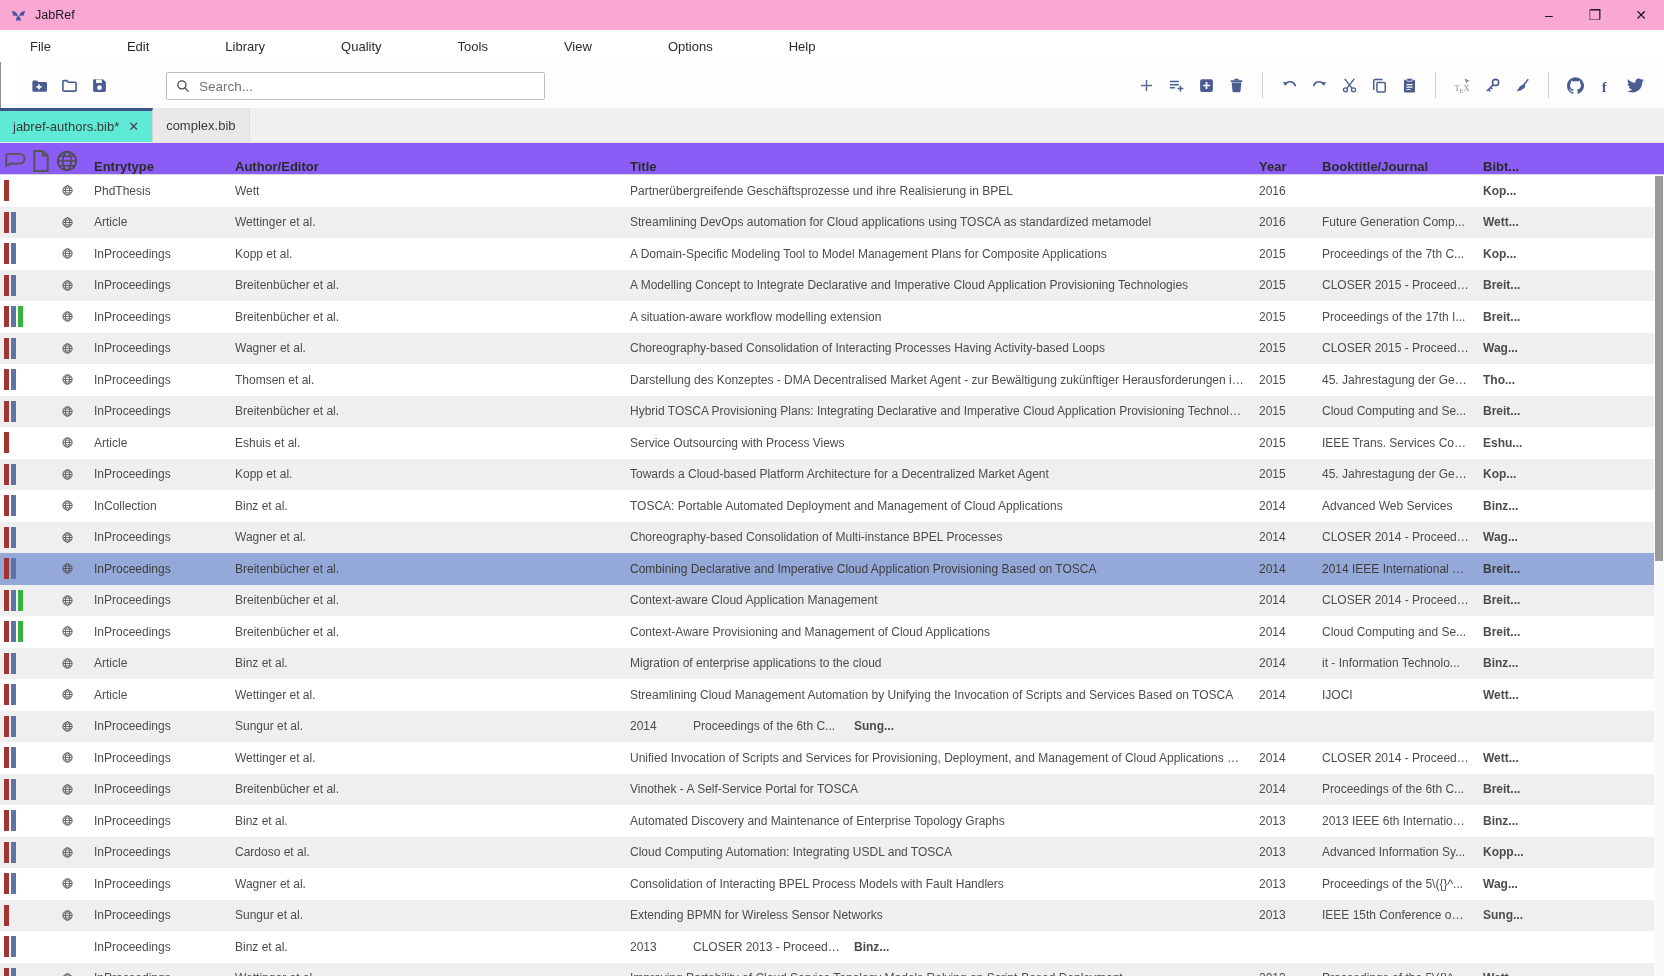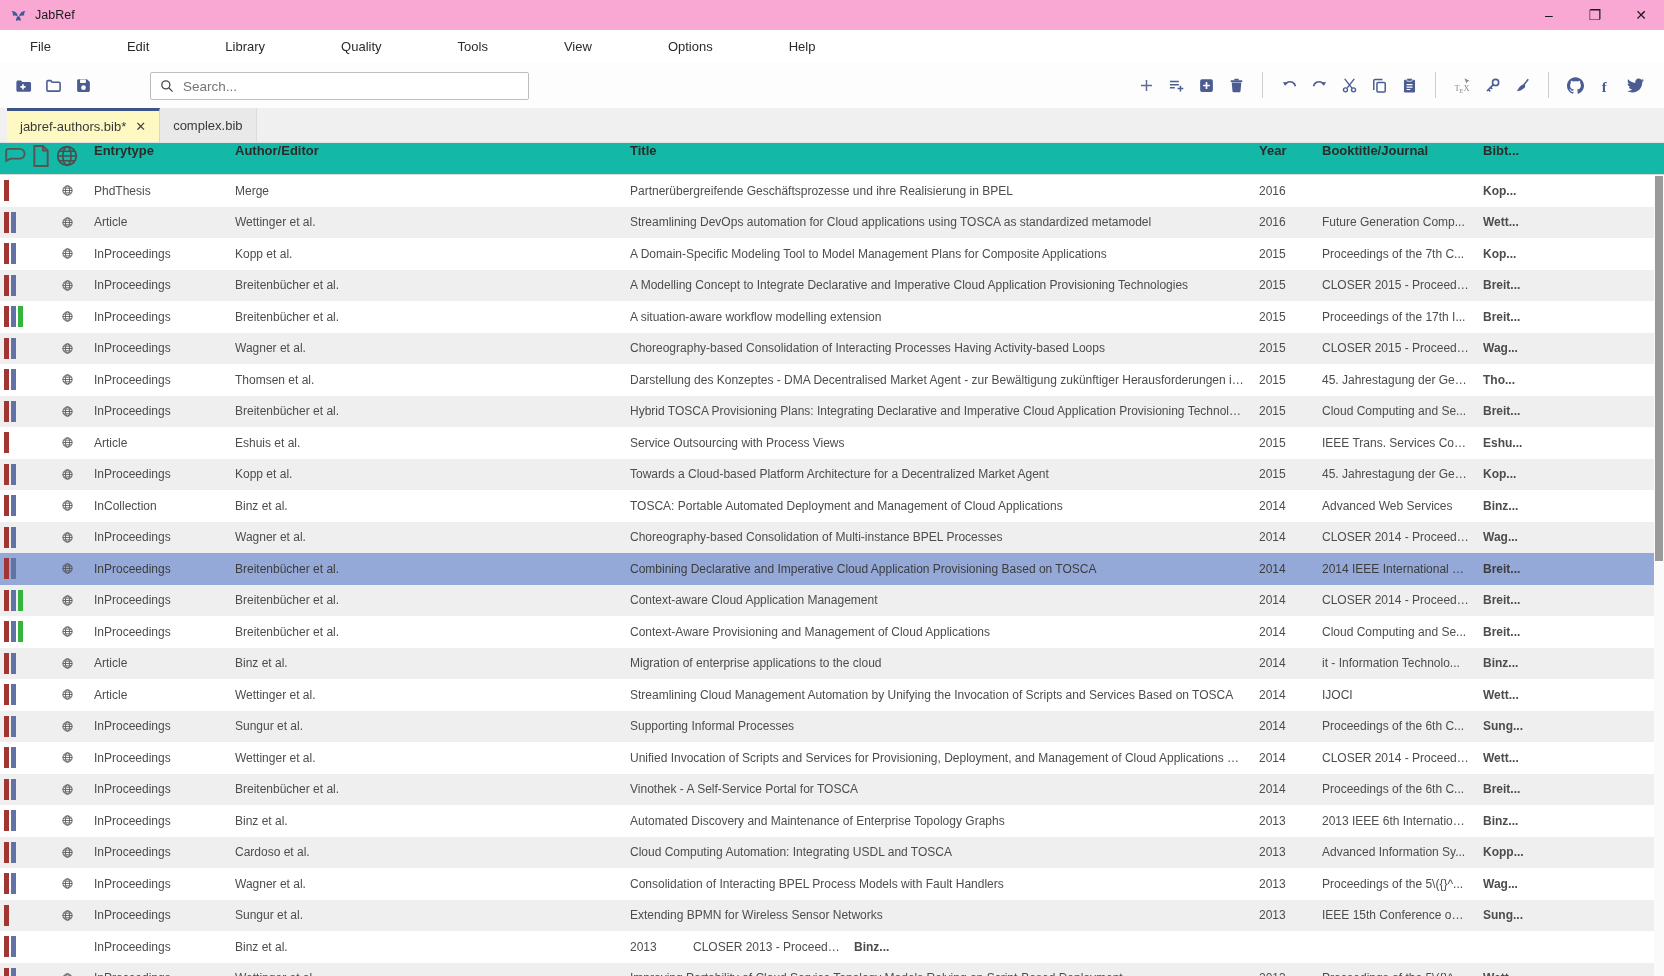--- a/index.html
+++ b/index.html
@@ -10,41 +10,41 @@
   .titlebar{height:30px;display:flex;align-items:center;background:#f9a8d4;position:relative;}
   .titlebar .logo{margin-left:10px;width:17px;height:17px;}
   .titlebar .title{margin-left:8px;font-size:12.5px;color:#1a1a1a;}
   .win-controls{position:absolute;right:0;top:0;height:30px;display:flex;}
   .win-btn{width:46px;height:30px;display:flex;align-items:center;justify-content:center;
            font-size:14px;color:#1a1a1a;cursor:default;}
   
   .menubar{height:32px;display:flex;align-items:center;padding-left:16px;background:#fff;gap:48px;}
   .menu-item{padding:5px 14px;font-size:13px;color:#2b2b2b;}
   
-  .toolbar{height:46px;display:flex;align-items:center;background:#fdfdfd;position:relative;}
+  .toolbar{height:46px;display:flex;align-items:center;background:#fdfdfd;position:relative;margin-left:16px;}
   .tb-left{display:flex;align-items:center;margin-left:8px;}
   .tb-icon{width:30px;height:30px;display:flex;align-items:center;justify-content:center;}
   .tb-icon svg{width:17px;height:17px;}
   .searchbox{position:absolute;left:150px;top:10px;width:377px;height:26px;background:#fff;
              border:1px solid #bdbdbd;border-radius:2px;display:flex;align-items:center;}
   .searchbox svg{width:14px;height:14px;margin:0 7px 0 9px;}
   .searchbox input{border:none;outline:none;flex:1;font-size:13.5px;font-family:"Liberation Sans",sans-serif;
                    color:#333;background:transparent;}
   .searchbox input::placeholder{color:#757575;}
   .tb-right{position:absolute;right:14px;top:8px;display:flex;align-items:center;}
   .tb-group{display:flex;align-items:center;}
   .tb-sep{width:1px;height:26px;background:#cfcfcf;margin:0 11px;}
   
   .tabstrip{height:34px;background:#f0f0f0;display:flex;align-items:stretch;border-bottom:1px solid #e3e3e3;}
   .tab{display:flex;align-items:center;padding:0 13px;font-size:13px;color:#3a3a3a;
        background:#e9e9e9;border-right:1px solid #dcdcdc;}
-  .tab.active{background:#fef9c3;border-top:3px solid #3d5488;border-right:1px solid #d6d6d6;margin-left:7px;}
+  .tab.active{background:#5eead4;border-top:3px solid #3d5488;border-right:1px solid #d6d6d6;}
   .tab .close{margin-left:9px;font-size:13px;color:#444;}
   
-  .thead{height:32px;display:flex;align-items:flex-start;background:#14b8a6;
+  .thead{height:32px;display:flex;align-items:flex-end;background:#8b5cf6;
          border-bottom:1px solid #d9d9d9;padding-left:2px;box-sizing:border-box;}
   .col{box-sizing:border-box;overflow:hidden;white-space:nowrap;text-overflow:ellipsis;flex:0 0 auto;}
   .col-ic{width:26px;display:flex;align-items:center;justify-content:center;}
   .col-entry{width:141px;padding-left:14px;}
   .col-author{width:395px;padding-left:14px;}
   .col-title{width:629px;padding-left:14px;}
   .col-year{width:63px;padding-left:14px;}
   .col-book{width:161px;padding-left:14px;}
   .col-bib{flex:1 1 auto;padding-left:14px;font-weight:bold;}
   .thead .col{font-weight:bold;font-size:13px;color:#2b2b2b;}
@@ -273,21 +273,21 @@
         <span class="col col-ic"></span>
         <span class="col col-ic"></span>
         <span class="col col-ic">
           <svg viewBox="0 0 16 16">
             <circle cx="8" cy="8" r="5.7" fill="none" stroke="#4d4d4d" stroke-width="1.1"></circle>
             <ellipse cx="8" cy="8" rx="2.5" ry="5.7" fill="none" stroke="#4d4d4d" stroke-width="1"></ellipse>
             <path d="M2.3 8h11.4M3.1 5.1h9.8M3.1 10.9h9.8" stroke="#4d4d4d" stroke-width="1"></path>
           </svg>
         </span>
         <span class="col col-entry">PhdThesis</span>
-        <span class="col col-author">Merge</span>
+        <span class="col col-author">Wett</span>
         <span class="col col-title">Partnerübergreifende Geschäftsprozesse und ihre Realisierung in BPEL</span>
         <span class="col col-year">2016</span>
         <span class="col col-book"></span>
         <span class="col col-bib">Kop...</span>
       </div>
       <div class="row alt">
         <span class="markers">
           <span class="marker" style="left:4px;background:#a23531"></span>
           <span class="marker" style="left:11px;background:#6172a5"></span>
         </span>
@@ -633,21 +633,20 @@
         <span class="col col-ic"></span>
         <span class="col col-ic">
           <svg viewBox="0 0 16 16">
             <circle cx="8" cy="8" r="5.7" fill="none" stroke="#4d4d4d" stroke-width="1.1"></circle>
             <ellipse cx="8" cy="8" rx="2.5" ry="5.7" fill="none" stroke="#4d4d4d" stroke-width="1"></ellipse>
             <path d="M2.3 8h11.4M3.1 5.1h9.8M3.1 10.9h9.8" stroke="#4d4d4d" stroke-width="1"></path>
           </svg>
         </span>
         <span class="col col-entry">InProceedings</span>
         <span class="col col-author">Sungur et al.</span>
-        <span class="col col-title">Supporting Informal Processes</span>
         <span class="col col-year">2014</span>
         <span class="col col-book">Proceedings of the 6th C...</span>
         <span class="col col-bib">Sung...</span>
       </div>
       <div class="row">
         <span class="markers">
           <span class="marker" style="left:4px;background:#a23531"></span>
           <span class="marker" style="left:11px;background:#6172a5"></span>
         </span>
         <span class="col col-ic"></span>

